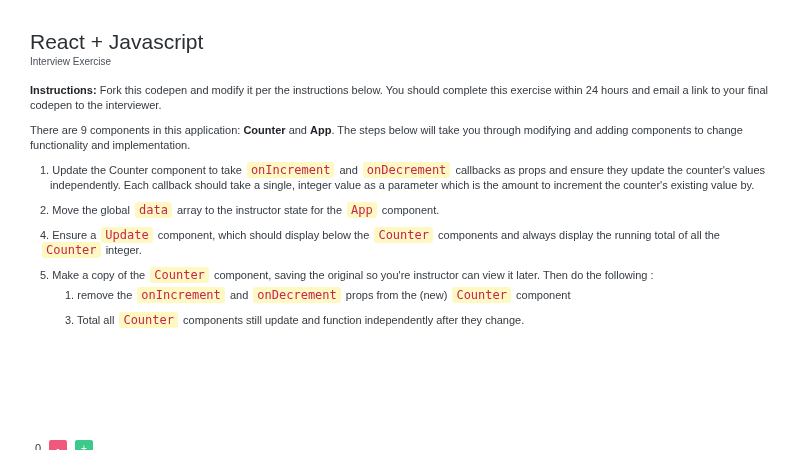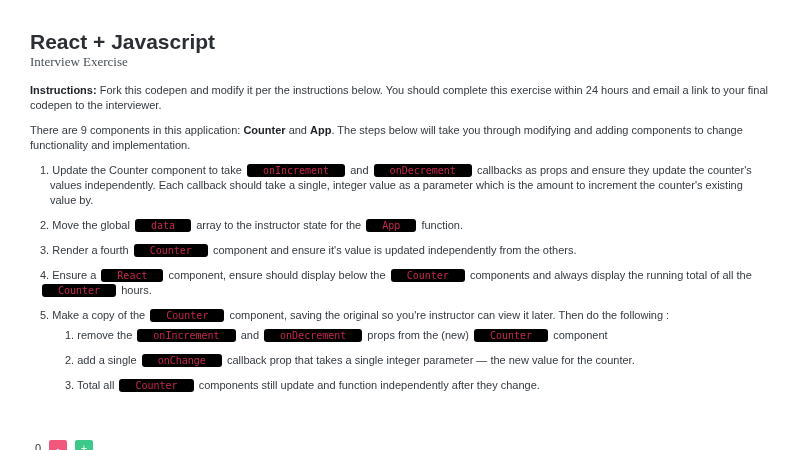--- a/index.html
+++ b/index.html
@@ -15,43 +15,42 @@
       color: #343a40;
       font-size: 11px;
       line-height: 15px;
     }
     .page {
       position: relative;
       padding: 30px 30px 0 30px;
     }
     .title {
       font-size: 21px;
-      font-weight: bold;
+      font-weight: normal;
       color: #2b2f33;
       margin: 0;
       line-height: 24px;
     }
     .subtitle {
-      font-size: 13px;
+      font-size: 10px;
       color: #495057;
       margin: 0 0 13px 0;
       line-height: 16px;
-      font-family: Liberation Serif, serif;
     }
     p {
       margin: 0 0 10px 0;
     }
     b { color: #212529; }
     code {
       font-family: "DejaVu Sans Mono", "Liberation Mono", monospace;
-      font-size: 10px;
+      font-size: 12px;
       color: #c7254e;
-      background: #000000;
+      background: #fef9c3;
       border-radius: 3px;
-      padding: 1px 16px;
+      padding: 1px 4px;
       margin: 0 2px;
     }
     ol.steps {
       margin: 0;
       padding: 0 0 0 10px;
       list-style: none;
     }
     ol.steps > li {
       position: relative;
       padding-left: 0;
@@ -118,62 +117,50 @@
       <span>and</span>
       <code>onDecrement</code>
       <span>callbacks as props and ensure they update the counter's values independently. Each callback should take a single, integer value as a parameter which is the amount to increment the counter's existing value by.</span>
     </li>
     <li>
       <span>2.</span>
       <span>Move the global</span>
       <code>data</code>
       <span>array to the instructor state for the</span>
       <code>App</code>
-      <span>function.</span>
-    </li>
-    <li>
-      <span>3.</span>
-      <span>Render a fourth</span>
-      <code>Counter</code>
-      <span>component and ensure it's value is updated independently from the others.</span>
+      <span>component.</span>
     </li>
     <li>
       <span>4.</span>
       <span>Ensure a</span>
-      <code>React</code>
-      <span>component, ensure should display below the</span>
+      <code>Update</code>
+      <span>component, which should display below the</span>
       <code>Counter</code>
       <span>components and always display the running total of all the</span>
       <code>Counter</code>
-      <span>hours.</span>
+      <span>integer.</span>
     </li>
     <li>
       <span>5.</span>
       <span>Make a copy of the</span>
       <code>Counter</code>
       <span>component, saving the original so you're instructor can view it later. Then do the following :</span>
 
       <ol class="sub">
         <li>
           <span>1.</span>
           <span>remove the</span>
           <code>onIncrement</code>
           <span>and</span>
           <code>onDecrement</code>
           <span>props from the (new)</span>
           <code>Counter</code>
           <span>component</span>
         </li>
         <li>
-          <span>2.</span>
-          <span>add a single</span>
-          <code>onChange</code>
-          <span>callback prop that takes a single integer parameter — the new value for the counter.</span>
-        </li>
-        <li>
           <span>3.</span>
           <span>Total all</span>
           <code>Counter</code>
           <span>components still update and function independently after they change.</span>
         </li>
       </ol>
     </li>
   </ol>
 </div>
 

